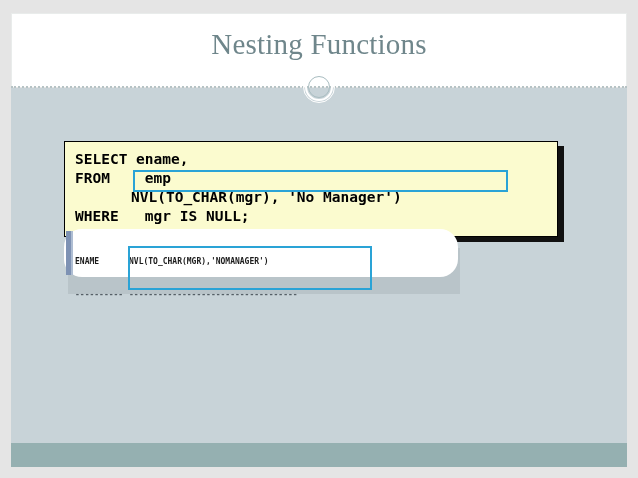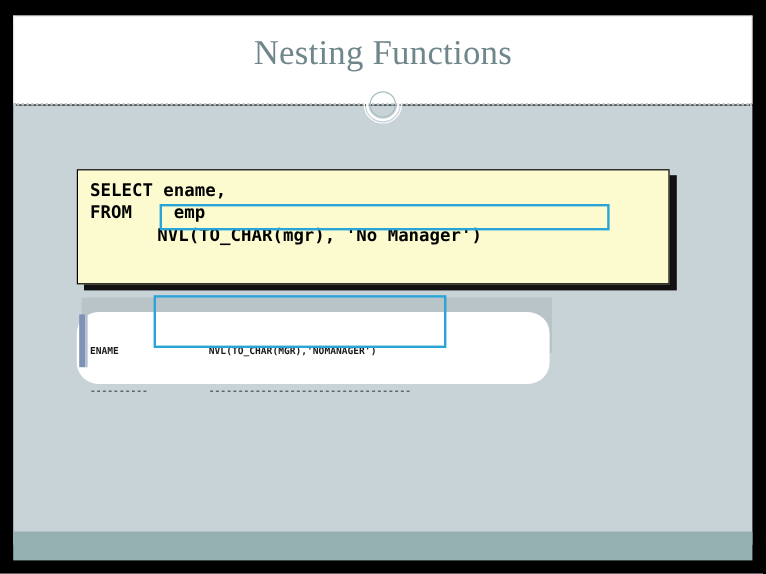--- a/index.html
+++ b/index.html
@@ -13,21 +13,21 @@
     height: 478px;
     overflow: hidden;
     font-family: "Liberation Sans", sans-serif;
   }
 
   
   .slide {
     position: relative;
     width: 638px;
     height: 478px;
-    background: #000000;
+    background: #e5e5e5;
     box-sizing: border-box;
   }
 
   
   .slide-header {
     position: absolute;
     left: 11px;
     top: 13px;
     width: 616px;
     height: 74px;
@@ -170,23 +170,23 @@
     position: absolute;
     left: 68px;
     top: 248px;
     width: 392px;
     height: 46px;
     background: #b9c4c9;
   }
   .result-panel {
     position: absolute;
     left: 64px;
-    top: 260px;
+    top: 229px;
     width: 394px;
-    height: 60px;
+    height: 48px;
     background: #ffffff;
     box-sizing: border-box;
     border-radius: 18px;
   }
   .result-leftbar {
     position: absolute;
     left: 2px;
     top: 2px;
     width: 5px;
     height: 44px;
@@ -216,21 +216,20 @@
   }
   .rrow {
     display: flex;
   }
   .rcol-a {
     width: 54px;
     flex: none;
   }
   .rcol-b {
     flex: 1;
-    padding-left: 45px;
   }
   .rrow.dashes {
     color: #555f66;
     letter-spacing: 0px;
   }
 
   
   .result-highlight {
     position: absolute;
     left: 128px;
@@ -253,20 +252,21 @@
   <div class="slide-footer-band"></div>
   <div class="deco-circle"></div>
 
   <div class="slide-title">Nesting Functions</div>
 
   <div class="code-shadow"></div>
   <div class="code-block">
     <div class="code-line">SELECT ename,</div>
     <div class="code-line">FROM    emp</div>
     <div class="code-line indented">NVL(TO_CHAR(mgr), 'No Manager')</div>
+    <div class="code-line">WHERE   mgr IS NULL;</div>
   </div>
   <div class="code-highlight"></div>
 
   <div class="result-shadow"></div>
   <div class="result-panel">
     <div class="result-leftbar"></div>
     <div class="result-leftbar2"></div>
 
     <div class="result-grid">
       <div class="rrow">

